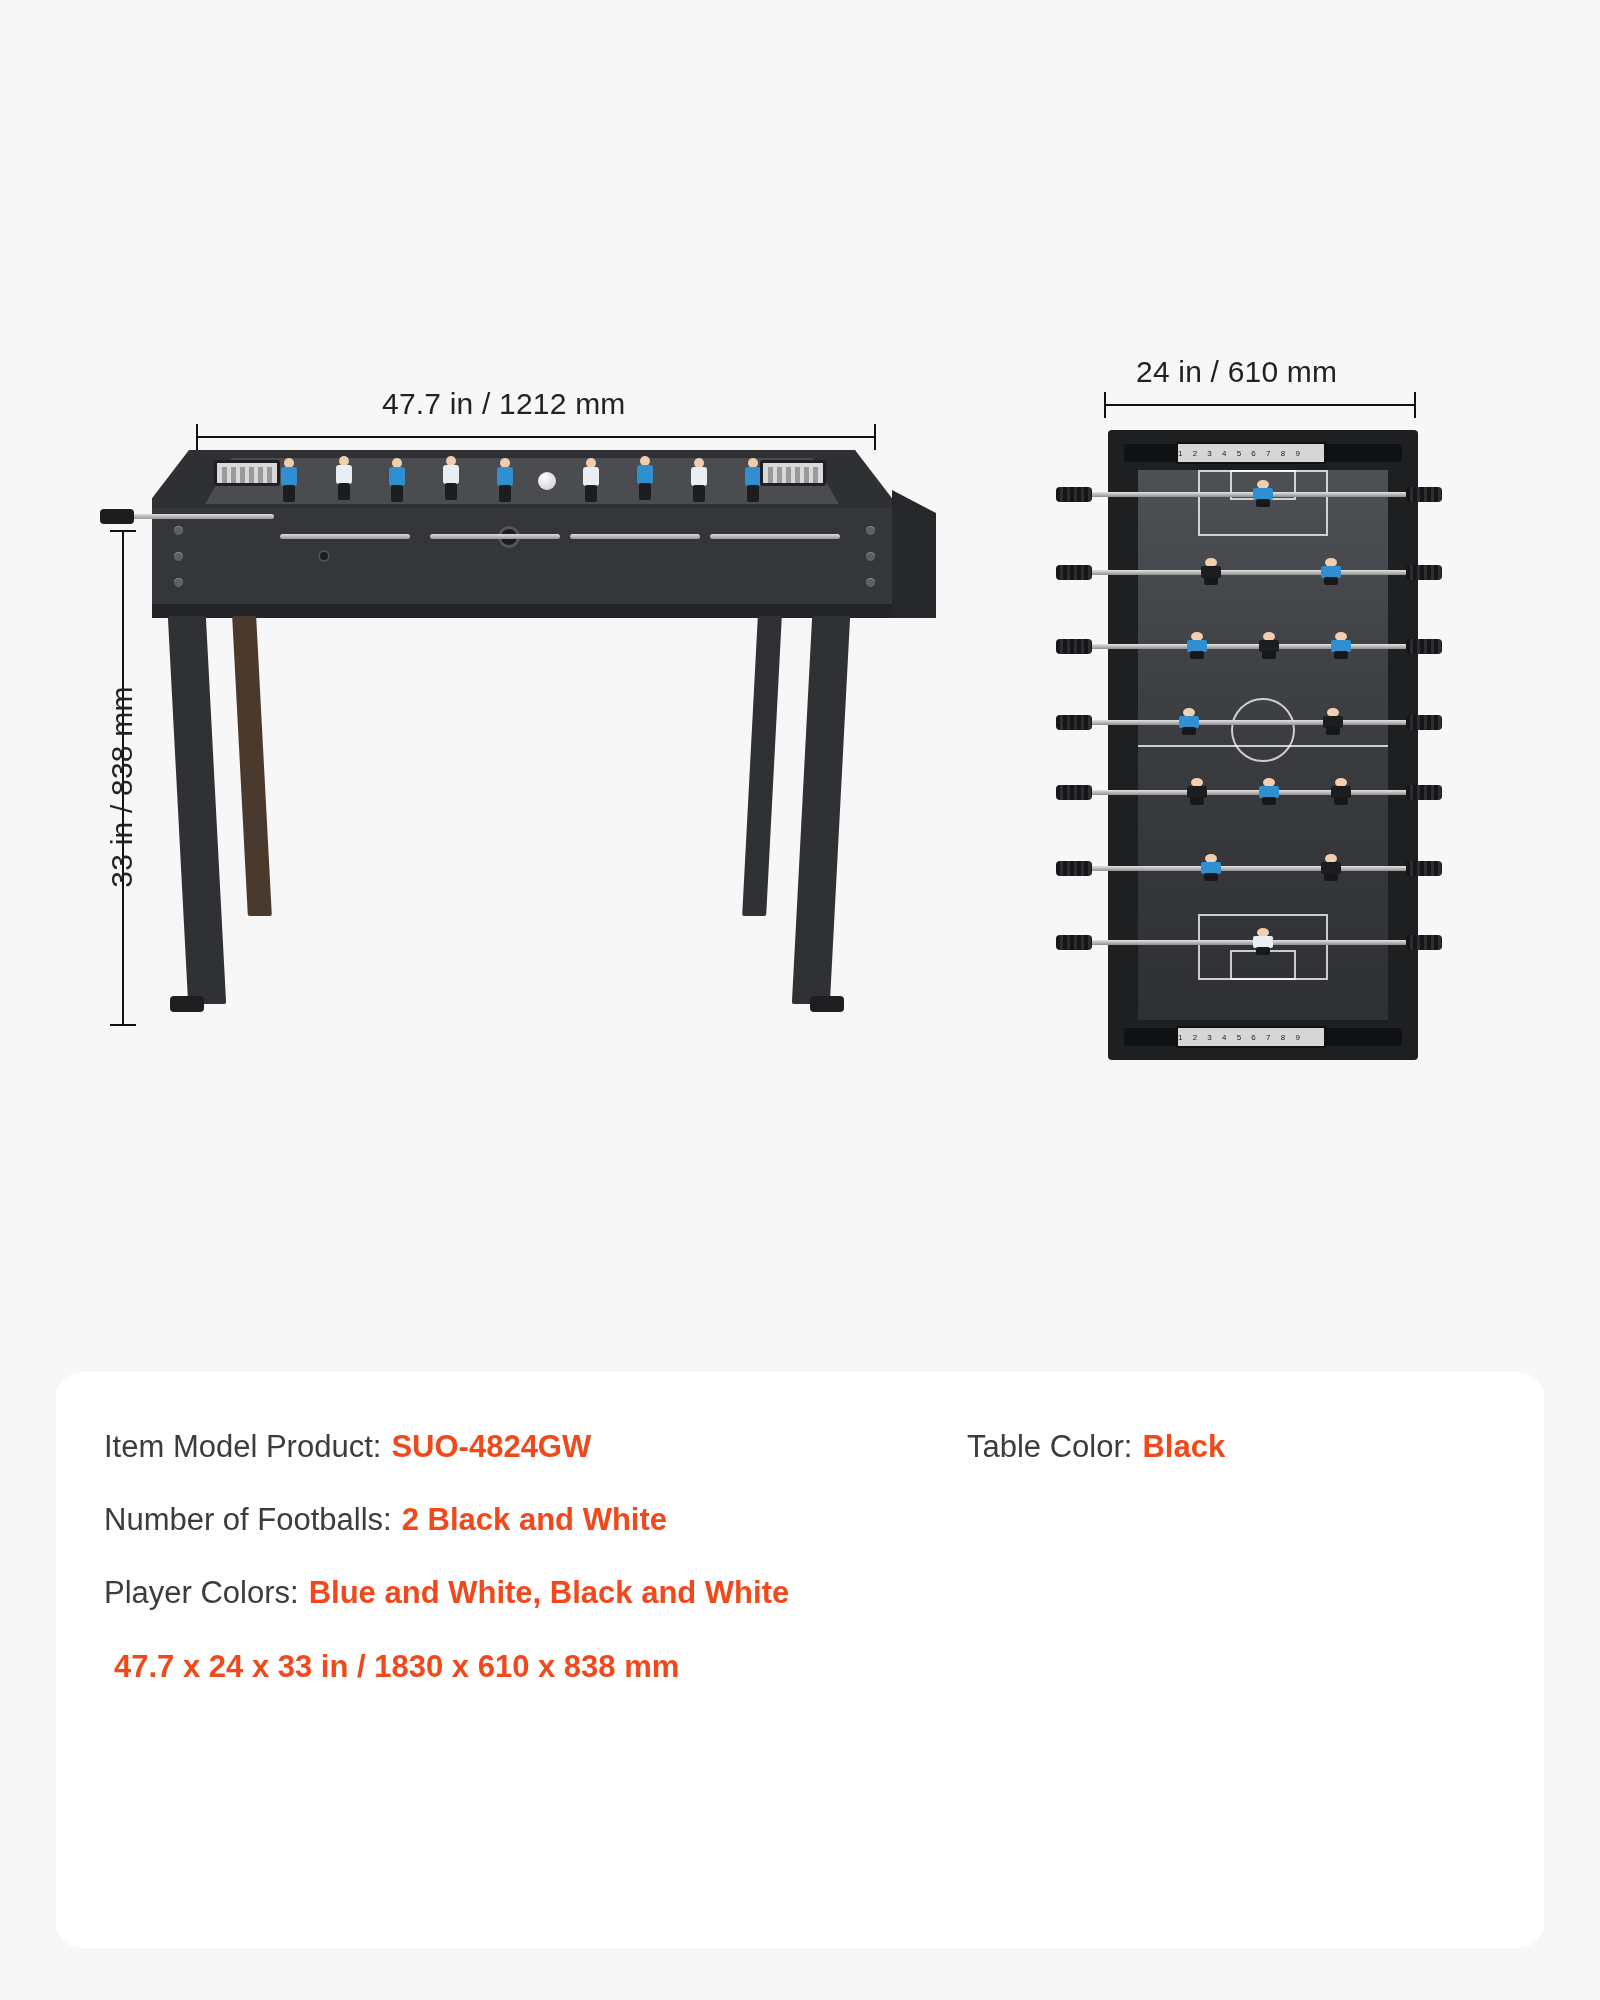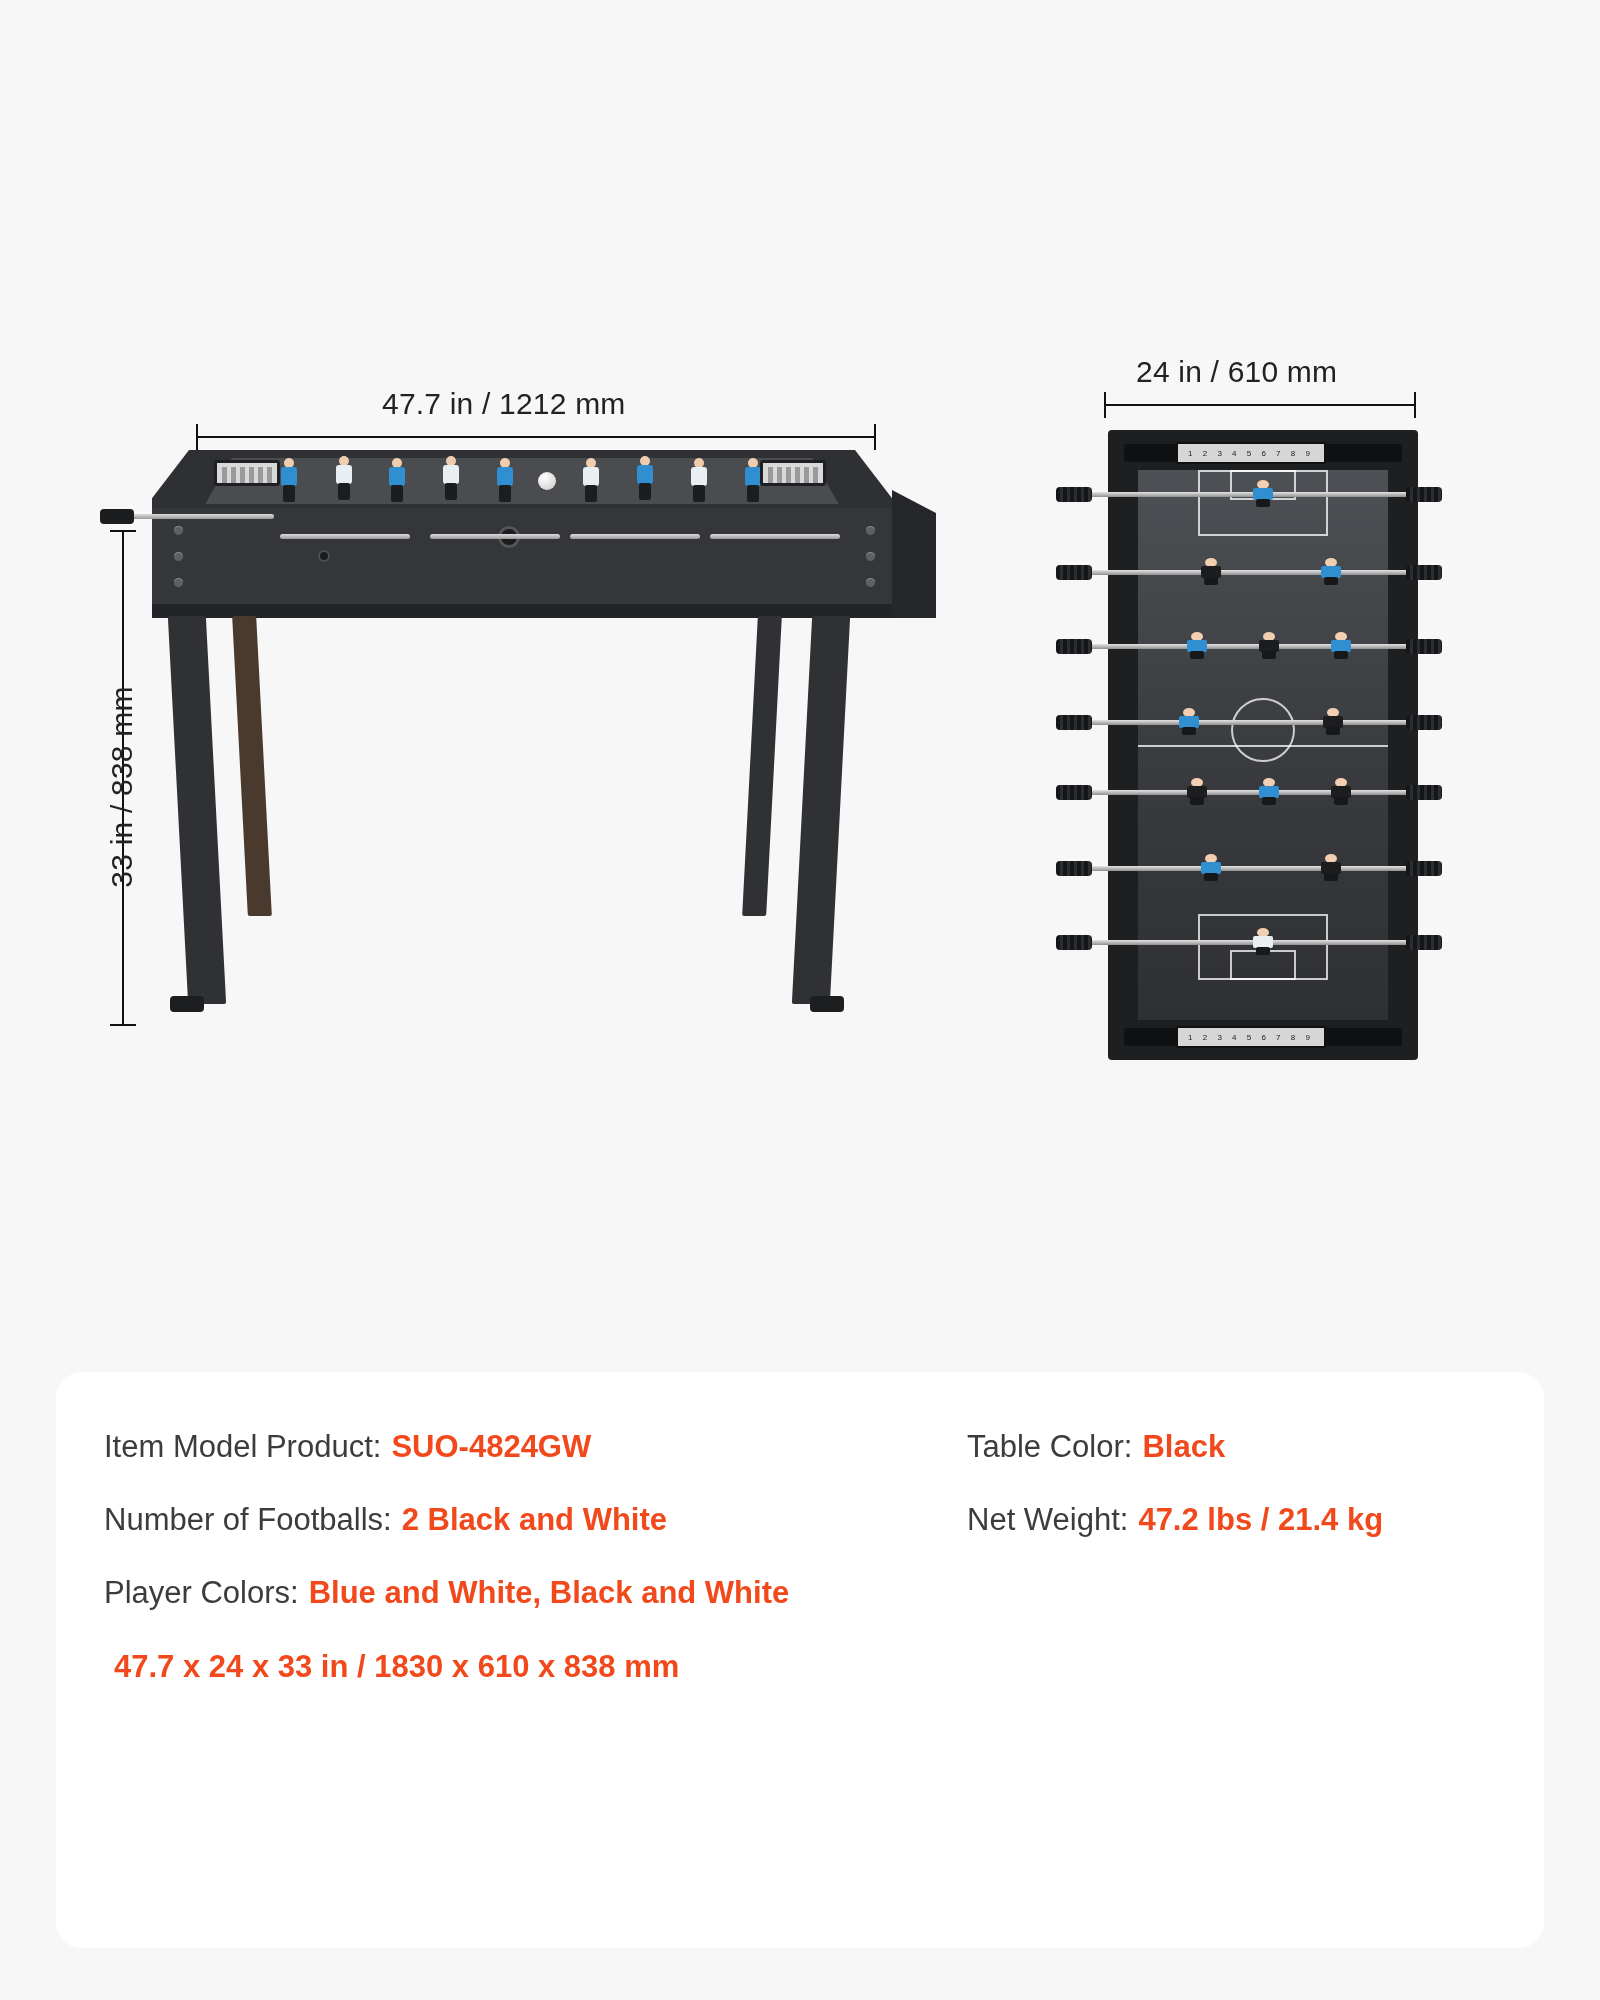--- a/index.html
+++ b/index.html
@@ -235,21 +235,20 @@
   .tv-scorebar {
     position: absolute;
     width: 150px; height: 22px;
     left: 86px;
     background: #d6d6d6;
     border: 2px solid #0f1011;
     border-radius: 2px;
     font-size: 8px;
     color: #222;
     letter-spacing: 4px;
-    text-align: center;
     line-height: 20px;
   }
   .tv-endcap {
     position: absolute;
     left: 34px;
     width: 278px; height: 18px;
     background: #101113;
     border-radius: 3px;
   }
 
@@ -544,18 +543,14 @@
     <div class="spec-row">
       <span class="spec-val">47.7 x 24 x 33 in / 1830 x 610 x 838 mm</span>
     </div>
   </div>
 
   <div class="col-right">
     <div class="spec-row">
       <span class="spec-key">Table Color:</span>
       <span class="spec-val">Black</span>
     </div>
-    <div class="spec-row">
-      <span class="spec-key">Net Weight:</span>
-      <span class="spec-val">47.2 lbs / 21.4 kg</span>
-    </div>
   </div>
 </div>
 
 </body></html>

